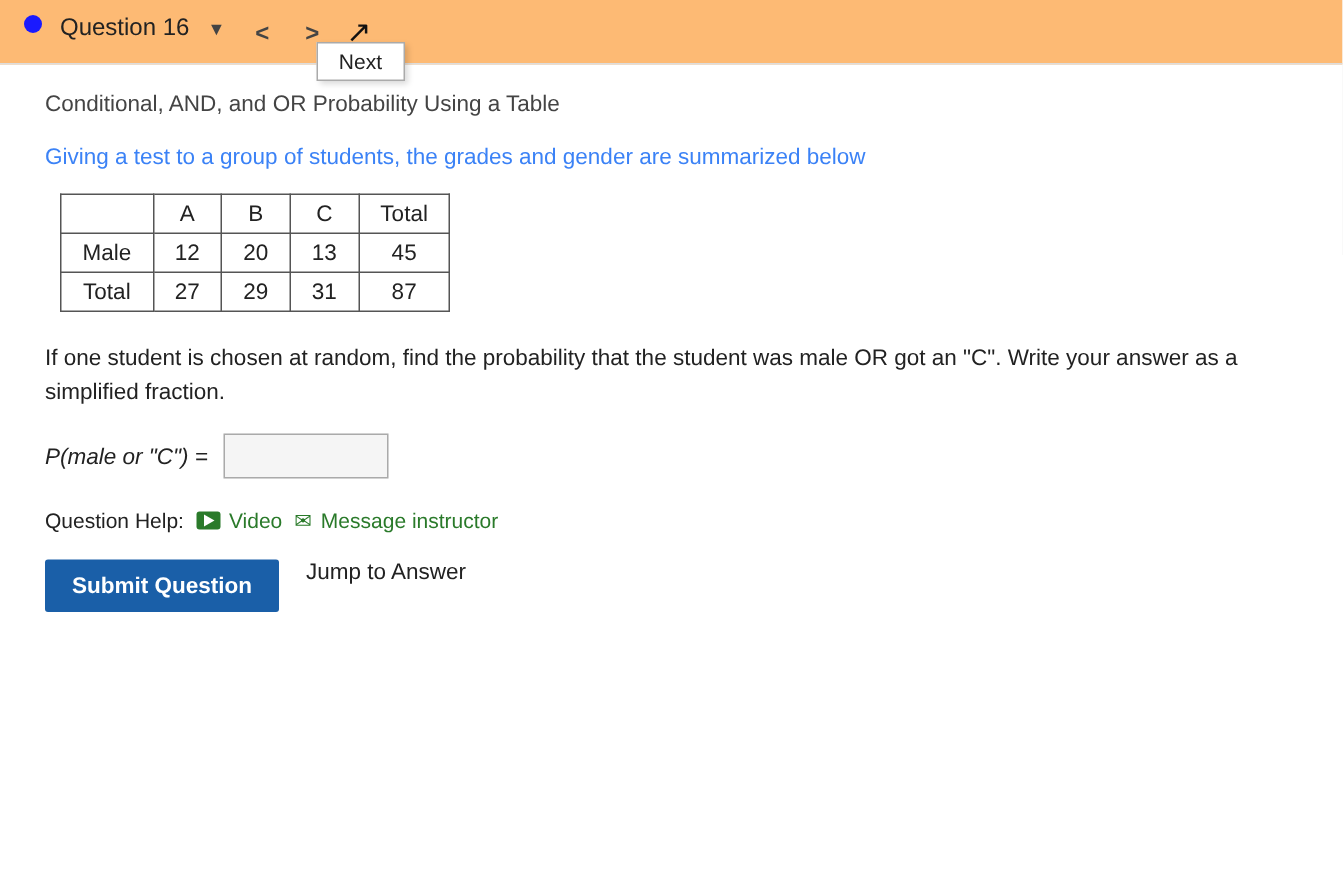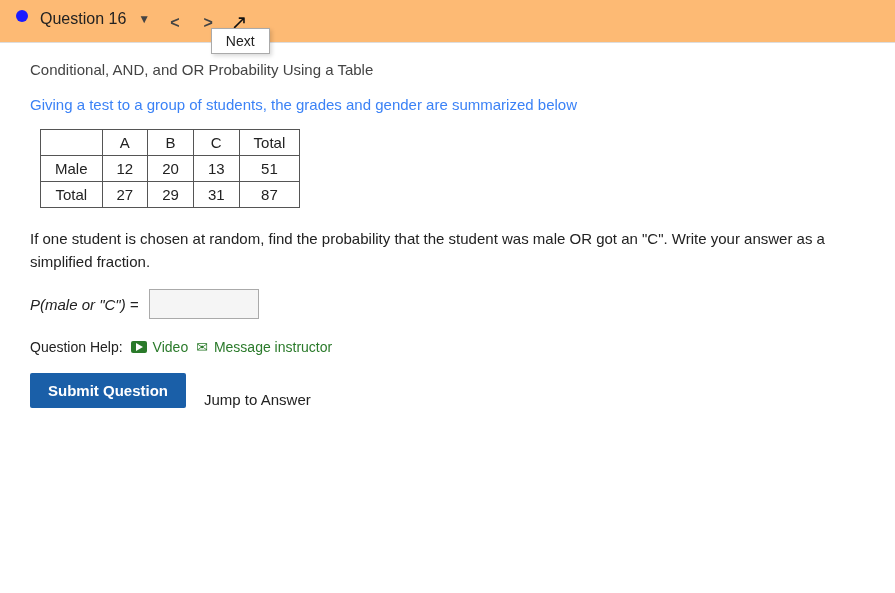--- a/index.html
+++ b/index.html
@@ -197,21 +197,21 @@
       width: 0;
       height: 0;
       border-top: 4px solid transparent;
       border-bottom: 4px solid transparent;
       border-left: 7px solid white;
     }
 
     
     .submit-row {
       display: flex;
-      align-items: flex-end;
+      align-items: flex-start;
       gap: 18px;
     }
 
     .submit-btn {
       background: #1a5fa8;
       color: #fff;
       border: none;
       padding: 9px 18px;
       font-size: 15px;
       font-weight: bold;
@@ -260,21 +260,21 @@
           <td>A</td>
           <td>B</td>
           <td>C</td>
           <td>Total</td>
         </tr>
         <tr>
           <td class="row-label">Male</td>
           <td>12</td>
           <td>20</td>
           <td>13</td>
-          <td>51</td>
+          <td>45</td>
         </tr>
         <tr>
           <td class="row-label">Total</td>
           <td>27</td>
           <td>29</td>
           <td>31</td>
           <td>87</td>
         </tr>
       </tbody>
     </table>

